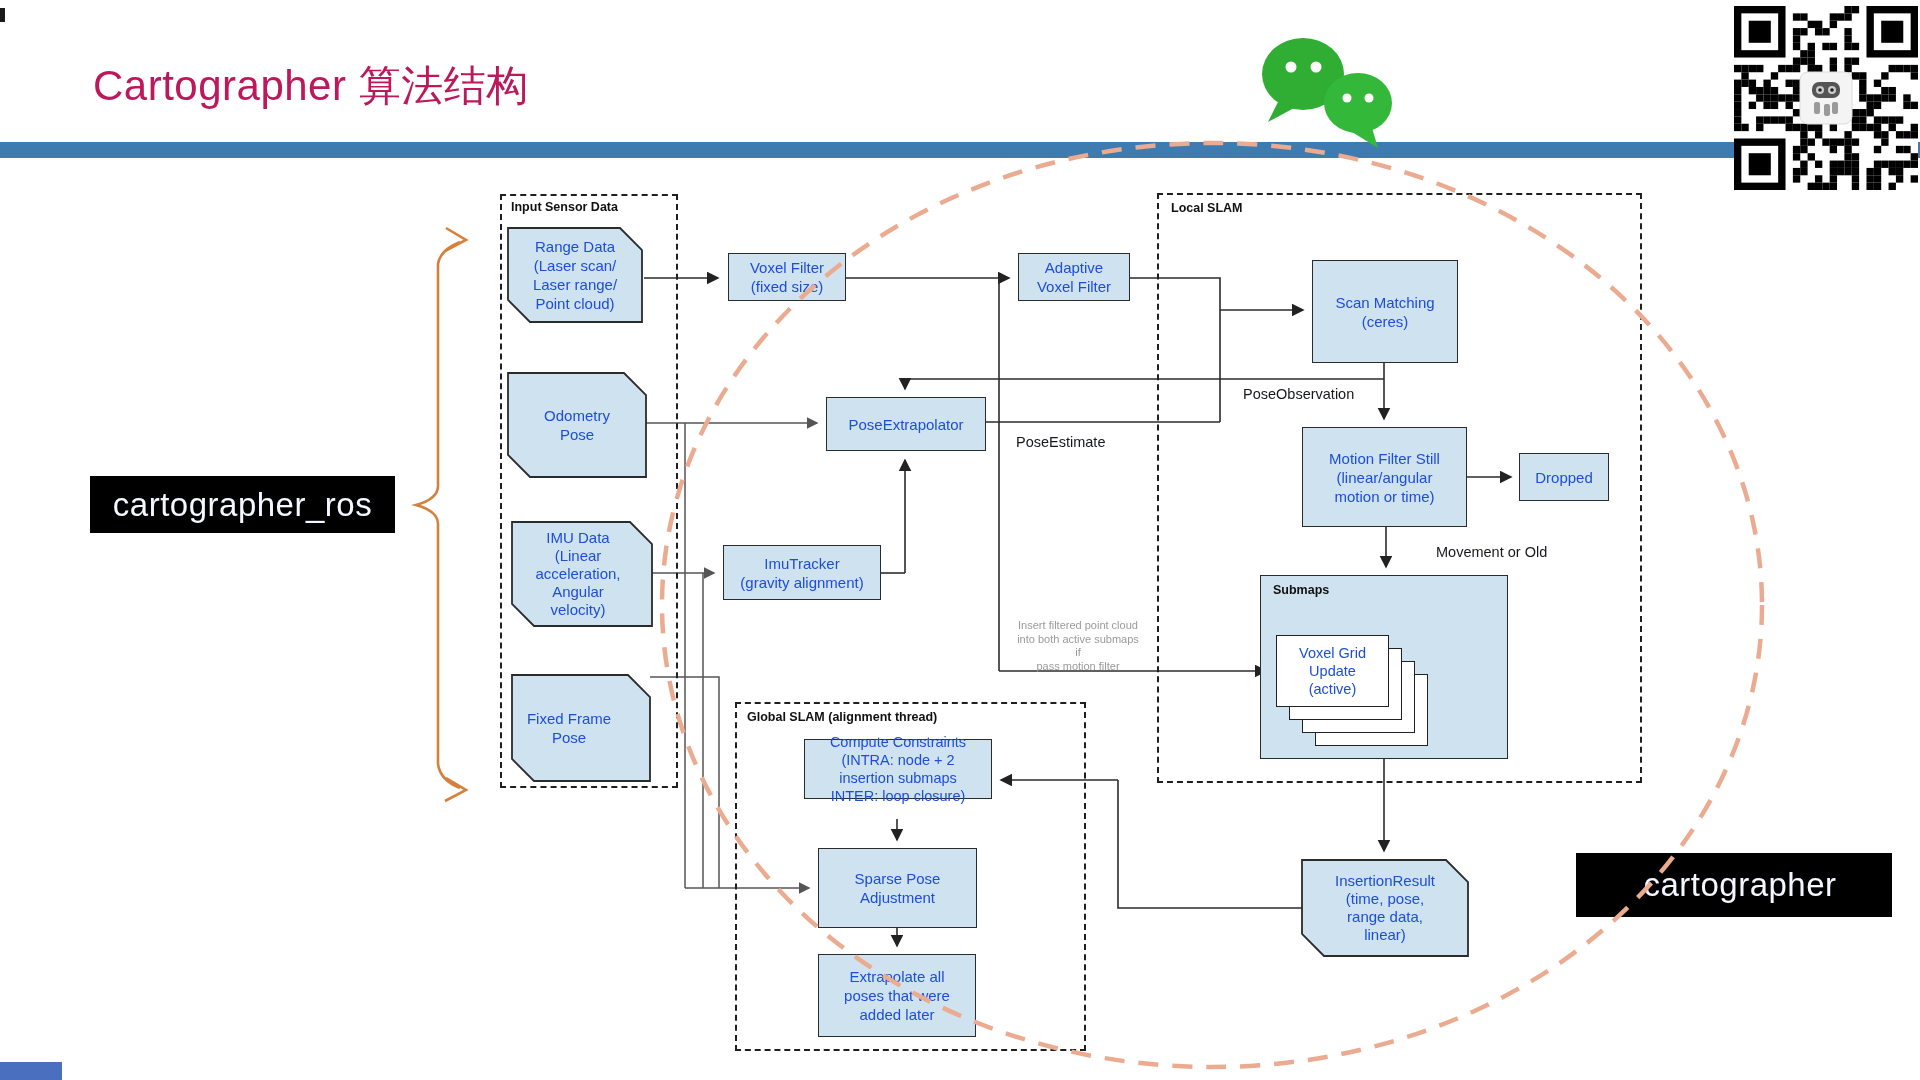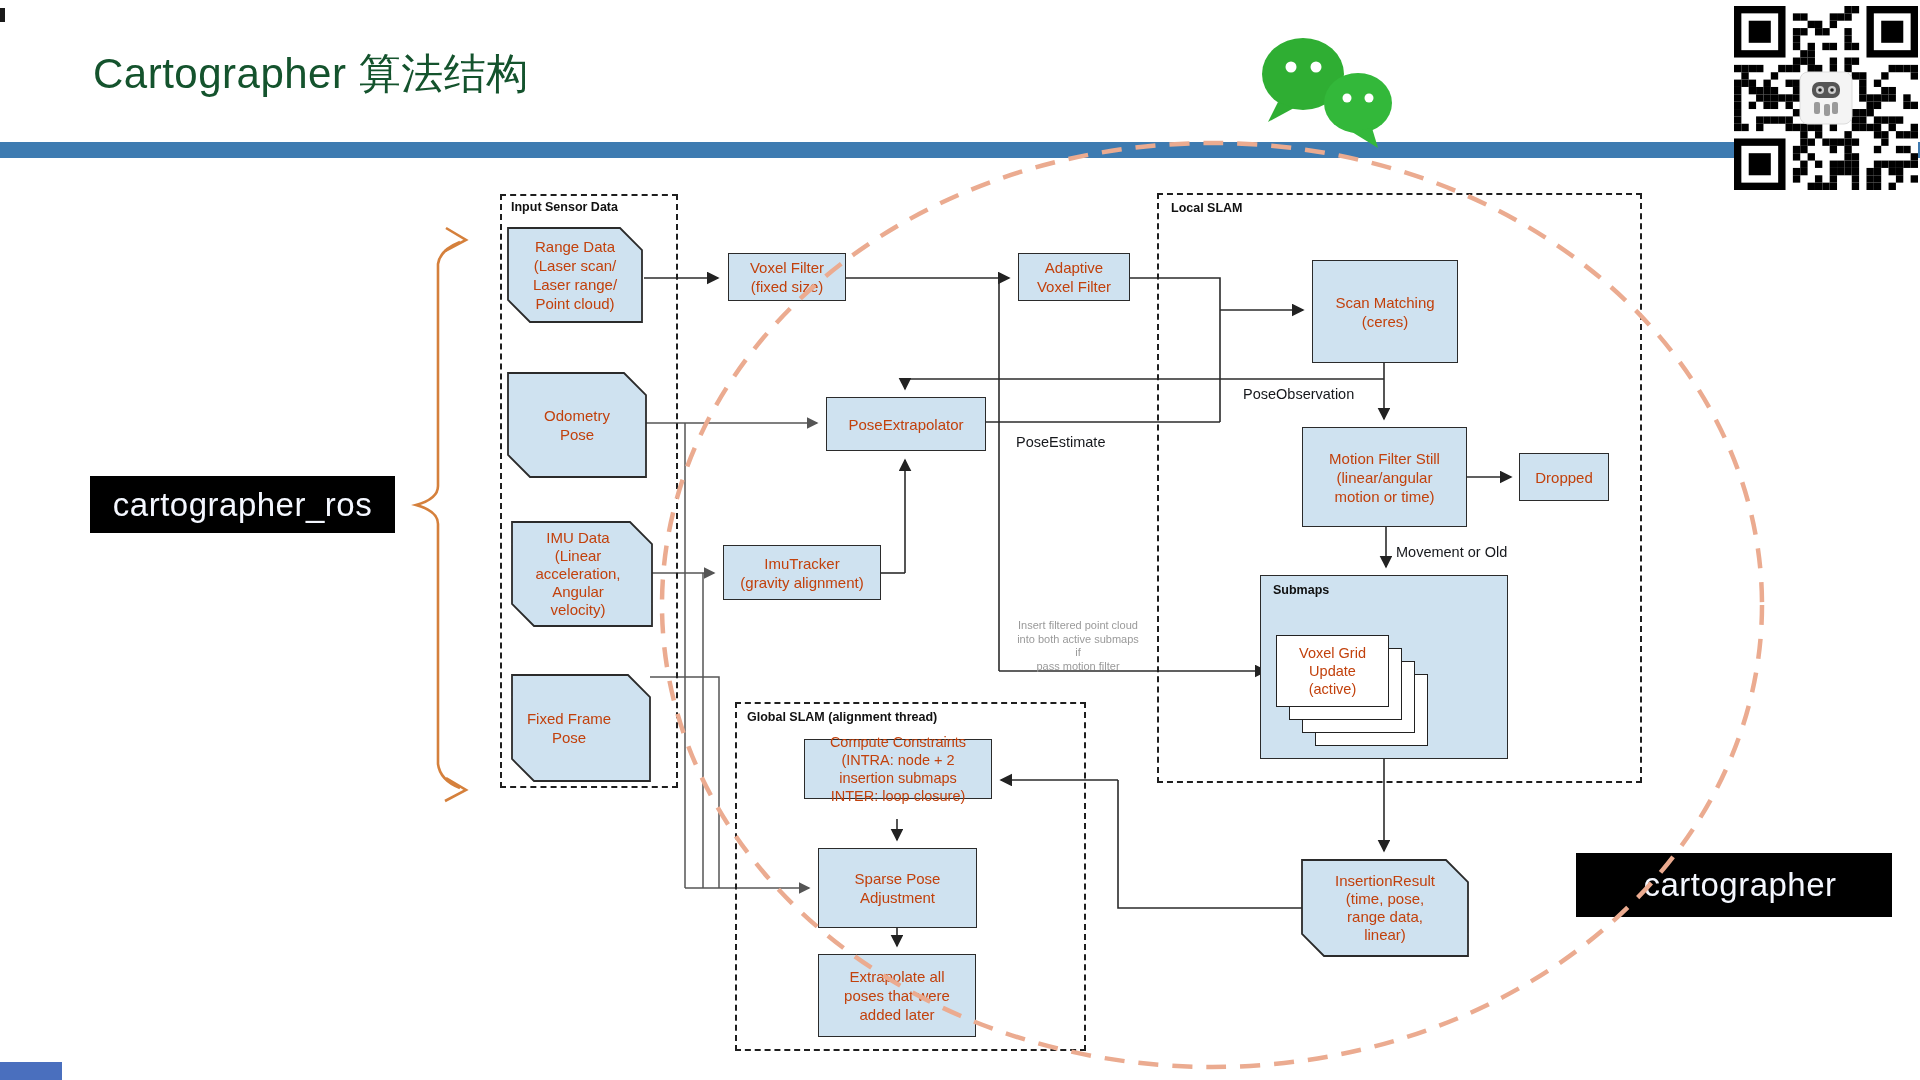--- a/index.html
+++ b/index.html
@@ -1,32 +1,32 @@
 <!DOCTYPE html>
 <html><head>
 <meta charset="utf-8">
 <style>
   html,body{margin:0;padding:0;background:#888;}
   #stage{position:relative;width:1920px;height:1080px;background:#fff;overflow:hidden;
          font-family:"Liberation Sans",sans-serif;color:#111;}
   .abs{position:absolute;}
-  #title{left:93px;top:46px;font-size:42px;font-weight:400;color:#14532d;letter-spacing:.5px;text-align:center;}
+  #title{left:93px;top:58px;font-size:42px;font-weight:400;color:#be185d;letter-spacing:.5px;text-align:center;}
   #bluebar{left:0;top:142px;width:1920px;height:16px;background:#3e7bb1;}
   #brand{left:1402px;top:58px;font-size:44px;white-space:nowrap;}
   #brand .cjk{font-family:"Liberation Serif",serif;font-weight:700;}
   #brand .lat{font-weight:700;}
   .badge{background:#000000;color:#f4f7ff;display:flex;align-items:center;justify-content:center;
          font-size:33px;letter-spacing:.5px;}
   #badge-left{left:90px;top:476px;width:305px;height:57px;}
   #badge-right{left:1576px;top:853px;width:304px;height:64px;padding-left:12px;}
   .dashedbox{border:2px dashed #1f1f1f;background:transparent;}
   .grouplabel{font-size:12.5px;font-weight:700;color:#111;white-space:pre;}
   .node{background:#cfe2f0;border:1.5px solid #2b2b2b;box-sizing:border-box;}
   .nodetext{display:flex;align-items:center;justify-content:center;text-align:center;
-            font-size:15px;line-height:19px;white-space:pre-line;color:#c2410c;}
+            font-size:15px;line-height:19px;white-space:pre-line;color:#1d4ed8;}
   .edgelabel{font-size:14.5px;color:#16181c;white-space:nowrap;}
   .note{font-size:11px;line-height:13.5px;color:#9a9a9a;text-align:center;white-space:pre-line;}
   .stackcard{background:#fff;border:1.5px solid #222;box-sizing:border-box;}
   svg{position:absolute;left:0;top:0;}
   #cornermark{left:0;top:8px;width:5px;height:14px;background:#1a1a1a;}
   #footmark{left:0;top:1062px;width:62px;height:18px;background:#4a6fbe;}
 </style>
 </head>
 <body>
 
@@ -364,21 +364,21 @@
 velocity)</div>
   <div class="abs nodetext" style="left:500px;top:675px;width:138px;height:106px">Fixed Frame
 Pose</div>
   <div class="abs nodetext" style="left:1302px;top:860px;width:166px;height:96px;line-height:18px">InsertionResult
 (time, pose,
 range data,
 linear)</div>
 
   <div class="abs edgelabel" style="left:1243px;top:386px">PoseObservation</div>
   <div class="abs edgelabel" style="left:1016px;top:434px">PoseEstimate</div>
-  <div class="abs edgelabel" style="left:1396px;top:544px">Movement or Old</div>
+  <div class="abs edgelabel" style="left:1436px;top:544px">Movement or Old</div>
   <div class="abs note" style="left:1014px;top:619px;width:128px">Insert filtered point cloud
 into both active submaps if
 pass motion filter</div>
 
   <div class="abs badge" id="badge-left">cartographer_ros</div>
   <div class="abs badge" id="badge-right">cartographer</div>
 
   <svg class="abs" width="1920" height="1080" style="pointer-events:none">
     <ellipse cx="1212" cy="605" rx="550" ry="462" fill="none" stroke="#ebab90" stroke-width="4.5" stroke-dasharray="20 14"></ellipse>
     <g stroke="#d5803c" stroke-width="2.6" fill="none">

